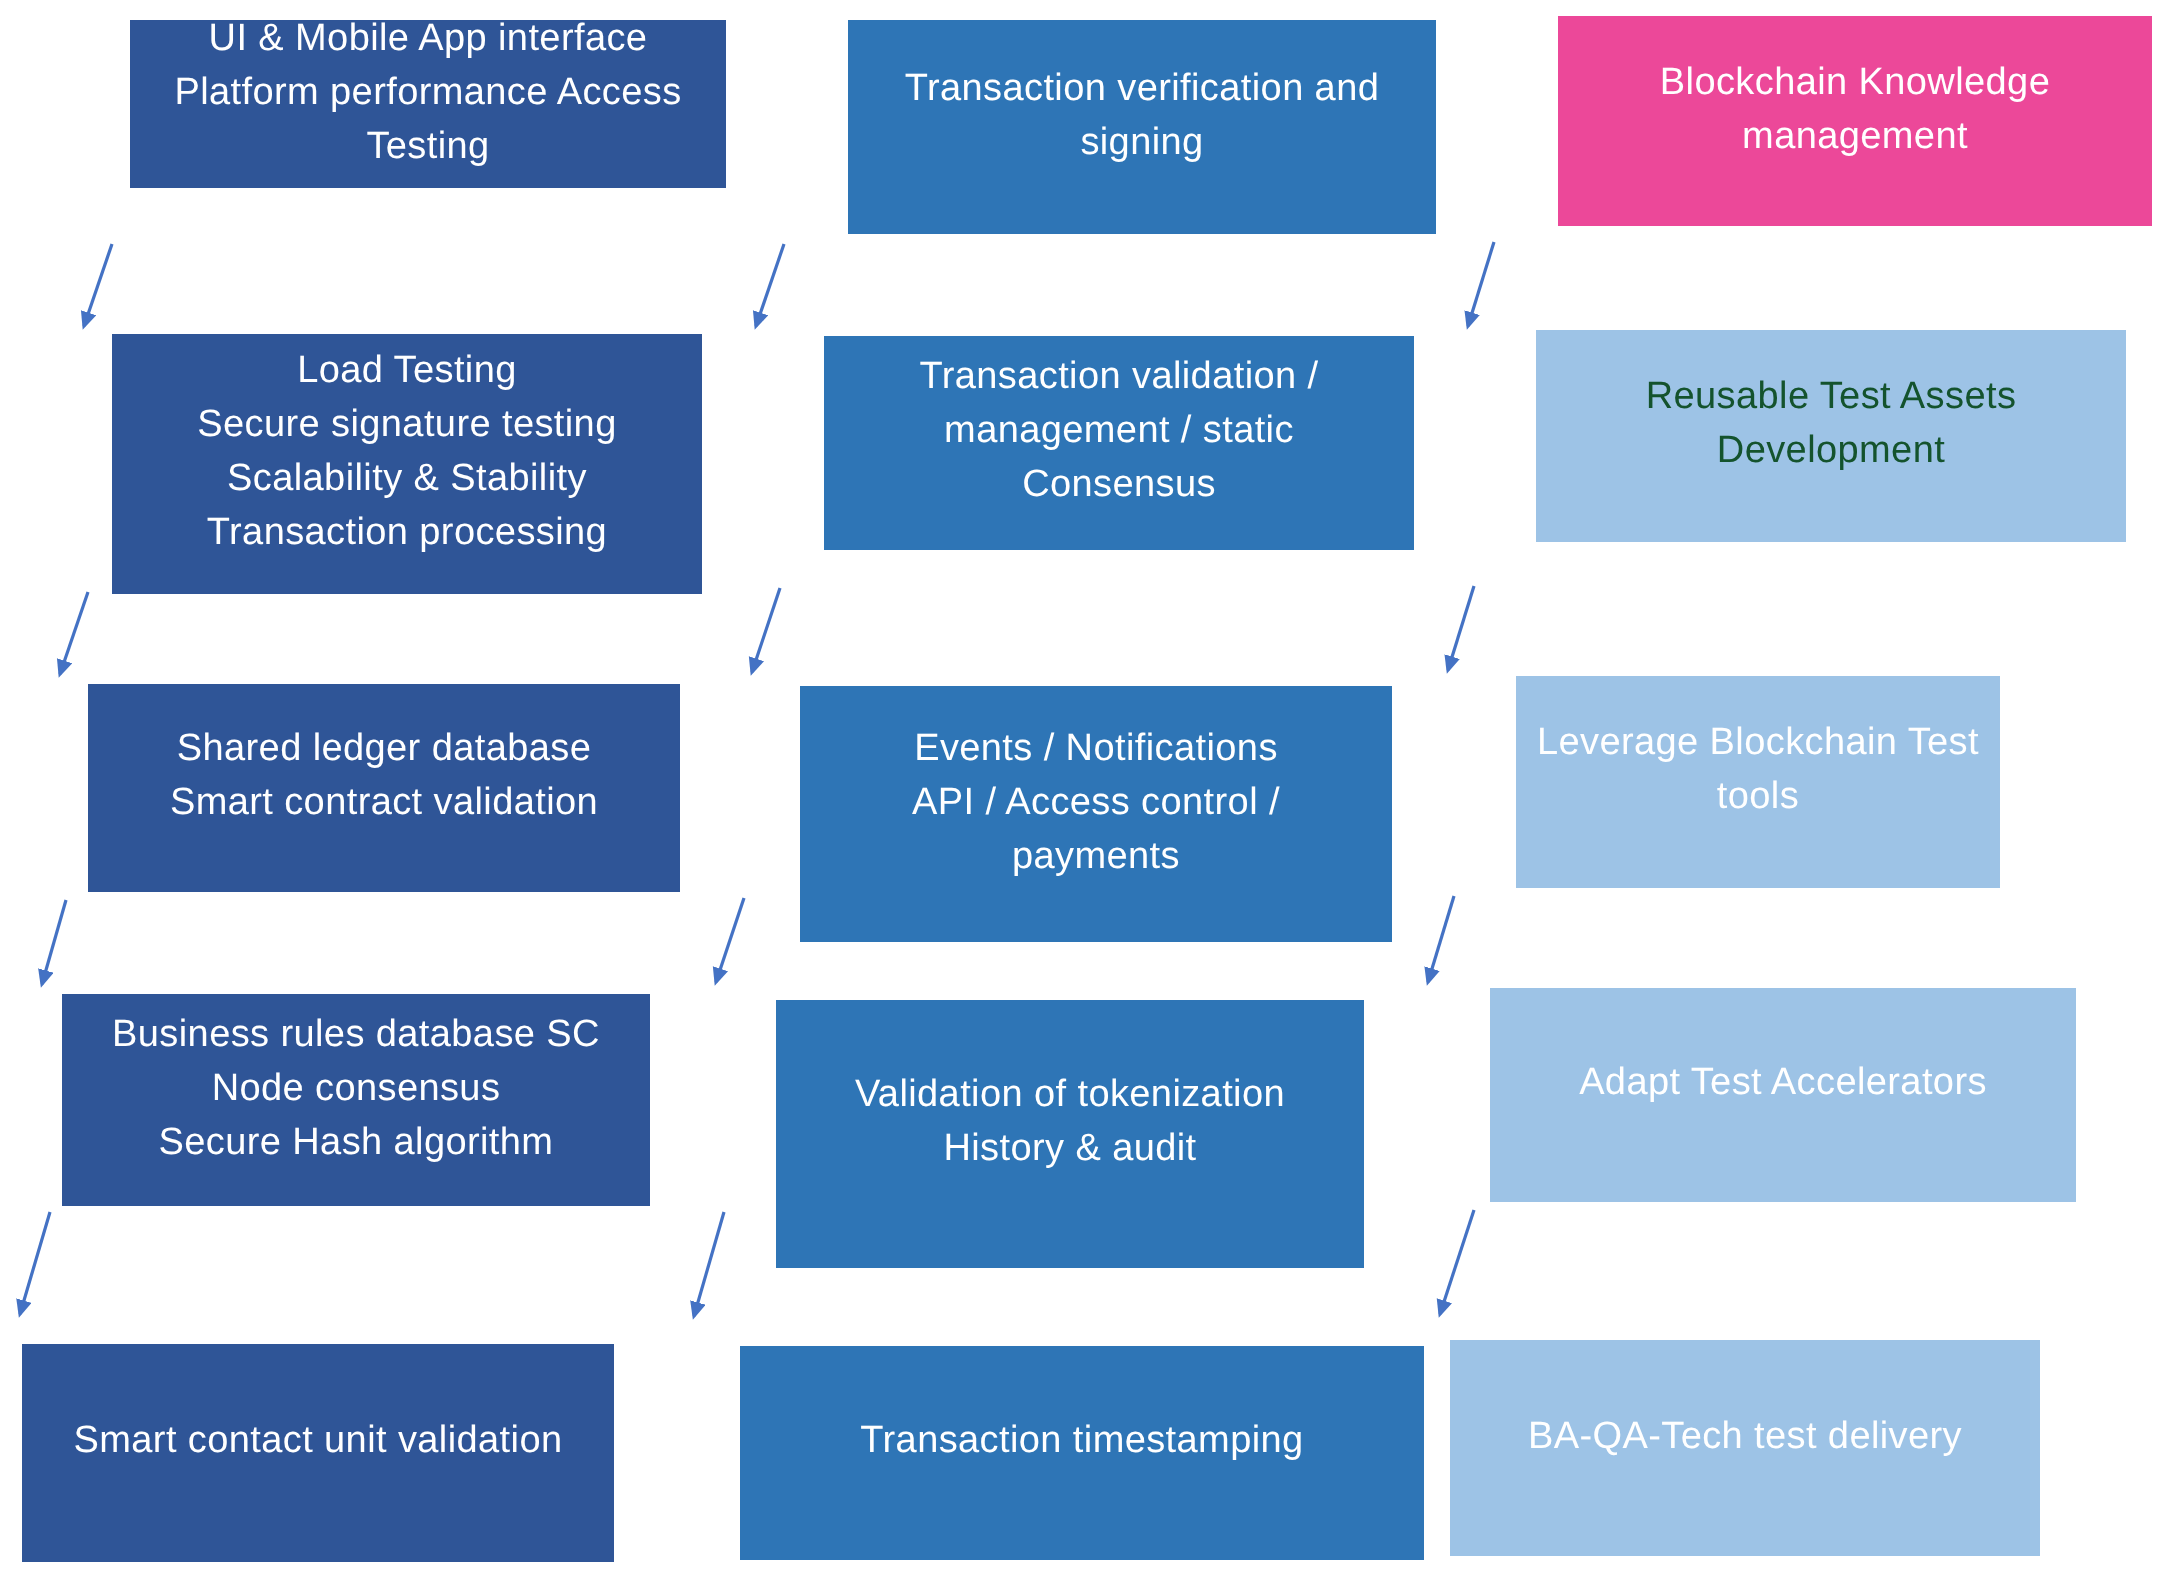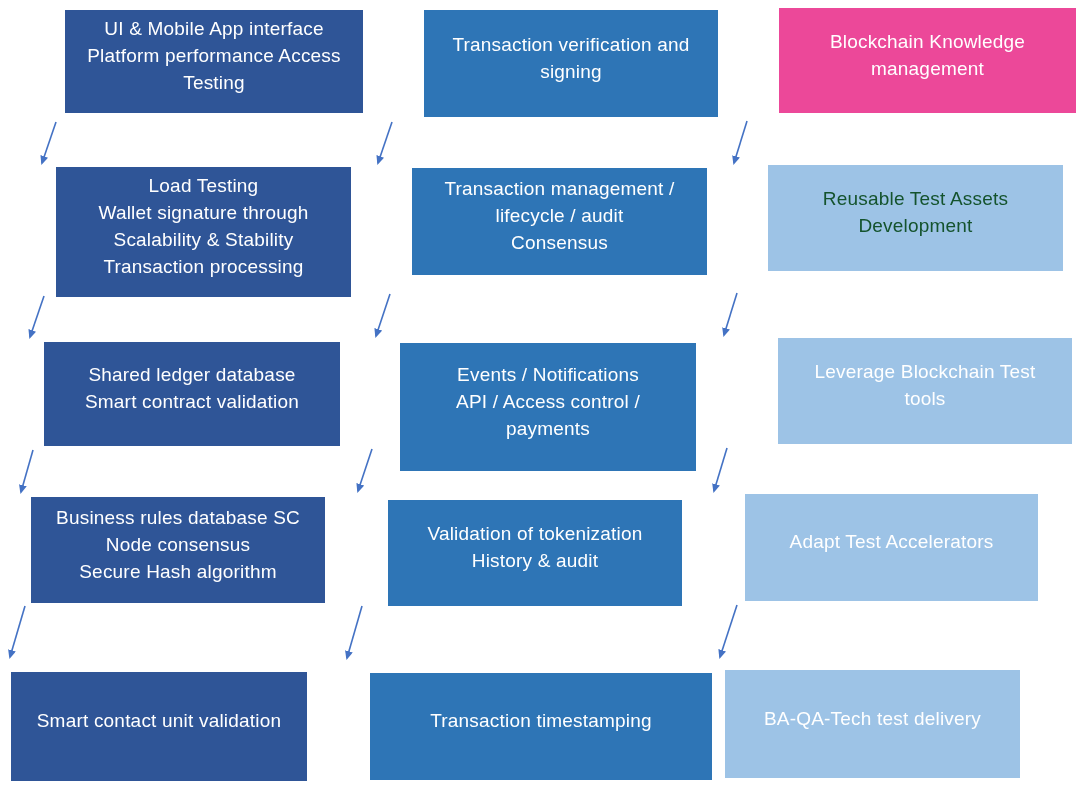--- a/index.html
+++ b/index.html
@@ -61,31 +61,31 @@
       <line x1="390" y1="294" x2="376" y2="336" stroke="#4472C4" stroke-width="1.6" marker-end="url(#ah)"></line>
       <line x1="737" y1="293" x2="724" y2="335" stroke="#4472C4" stroke-width="1.6" marker-end="url(#ah)"></line>
       <line x1="33" y1="450" x2="21" y2="492" stroke="#4472C4" stroke-width="1.6" marker-end="url(#ah)"></line>
       <line x1="372" y1="449" x2="358" y2="491" stroke="#4472C4" stroke-width="1.6" marker-end="url(#ah)"></line>
       <line x1="727" y1="448" x2="714" y2="491" stroke="#4472C4" stroke-width="1.6" marker-end="url(#ah)"></line>
       <line x1="25" y1="606" x2="10" y2="657" stroke="#4472C4" stroke-width="1.6" marker-end="url(#ah)"></line>
       <line x1="362" y1="606" x2="347" y2="658" stroke="#4472C4" stroke-width="1.6" marker-end="url(#ah)"></line>
       <line x1="737" y1="605" x2="720" y2="657" stroke="#4472C4" stroke-width="1.6" marker-end="url(#ah)"></line>
     </svg>
   <div id="box-layer" class="box-layer">
-      <div class="box" style="left: 65px; top: 10px; width: 298px; height: 103px; background: rgb(47, 85, 151);">
+      <div class="box" style="left: 65px; top: 10px; width: 298px; height: 84px; background: rgb(47, 85, 151);">
         <div class="box-text" style="color: rgb(255, 255, 255);">
           <div class="box-line">UI &amp; Mobile App interface</div>
           <div class="box-line">Platform performance Access</div>
           <div class="box-line">Testing</div>
         </div>
       </div>
       <div class="box" style="left: 56px; top: 167px; width: 295px; height: 130px; background: rgb(47, 85, 151);">
         <div class="box-text" style="color: rgb(255, 255, 255);">
           <div class="box-line">Load Testing</div>
-          <div class="box-line">Wallet signature through</div>
+          <div class="box-line">Secure signature testing</div>
           <div class="box-line">Scalability &amp; Stability</div>
           <div class="box-line">Transaction processing</div>
         </div>
       </div>
       <div class="box" style="left: 44px; top: 342px; width: 296px; height: 104px; background: rgb(47, 85, 151);">
         <div class="box-text" style="color: rgb(255, 255, 255);">
           <div class="box-line">Shared ledger database</div>
           <div class="box-line">Smart contract validation</div>
         </div>
       </div>
@@ -102,33 +102,33 @@
         </div>
       </div>
       <div class="box" style="left: 424px; top: 10px; width: 294px; height: 107px; background: rgb(46, 117, 182);">
         <div class="box-text" style="color: rgb(255, 255, 255);">
           <div class="box-line">Transaction verification and</div>
           <div class="box-line">signing</div>
         </div>
       </div>
       <div class="box" style="left: 412px; top: 168px; width: 295px; height: 107px; background: rgb(46, 117, 182);">
         <div class="box-text" style="color: rgb(255, 255, 255);">
-          <div class="box-line">Transaction management /</div>
-          <div class="box-line">lifecycle / audit</div>
+          <div class="box-line">Transaction validation /</div>
+          <div class="box-line">management / static</div>
           <div class="box-line">Consensus</div>
         </div>
       </div>
       <div class="box" style="left: 400px; top: 343px; width: 296px; height: 128px; background: rgb(46, 117, 182);">
         <div class="box-text" style="color: rgb(255, 255, 255);">
           <div class="box-line">Events / Notifications</div>
           <div class="box-line">API / Access control /</div>
           <div class="box-line">payments</div>
         </div>
       </div>
-      <div class="box" style="left: 388px; top: 500px; width: 294px; height: 106px; background: rgb(46, 117, 182);">
+      <div class="box" style="left: 388px; top: 500px; width: 294px; height: 134px; background: rgb(46, 117, 182);">
         <div class="box-text" style="color: rgb(255, 255, 255);">
           <div class="box-line">Validation of tokenization</div>
           <div class="box-line">History &amp; audit</div>
         </div>
       </div>
       <div class="box" style="left: 370px; top: 673px; width: 342px; height: 107px; background: rgb(46, 117, 182);">
         <div class="box-text" style="color: rgb(255, 255, 255);">
           <div class="box-line">Transaction timestamping</div>
         </div>
       </div>
@@ -137,21 +137,21 @@
           <div class="box-line">Blockchain Knowledge</div>
           <div class="box-line">management</div>
         </div>
       </div>
       <div class="box" style="left: 768px; top: 165px; width: 295px; height: 106px; background: rgb(157, 195, 230);">
         <div class="box-text" style="color: #14532d;">
           <div class="box-line">Reusable Test Assets</div>
           <div class="box-line">Development</div>
         </div>
       </div>
-      <div class="box" style="left: 758px; top: 338px; width: 294px; height: 106px; background: rgb(157, 195, 230); margin-left: 20px;">
+      <div class="box" style="left: 758px; top: 338px; width: 242px; height: 106px; background: rgb(157, 195, 230);">
         <div class="box-text" style="color: rgb(255, 255, 255);">
           <div class="box-line">Leverage Blockchain Test</div>
           <div class="box-line">tools</div>
         </div>
       </div>
       <div class="box" style="left: 745px; top: 494px; width: 293px; height: 107px; background: rgb(157, 195, 230);">
         <div class="box-text" style="color: rgb(255, 255, 255);">
           <div class="box-line">Adapt Test Accelerators</div>
         </div>
       </div>

